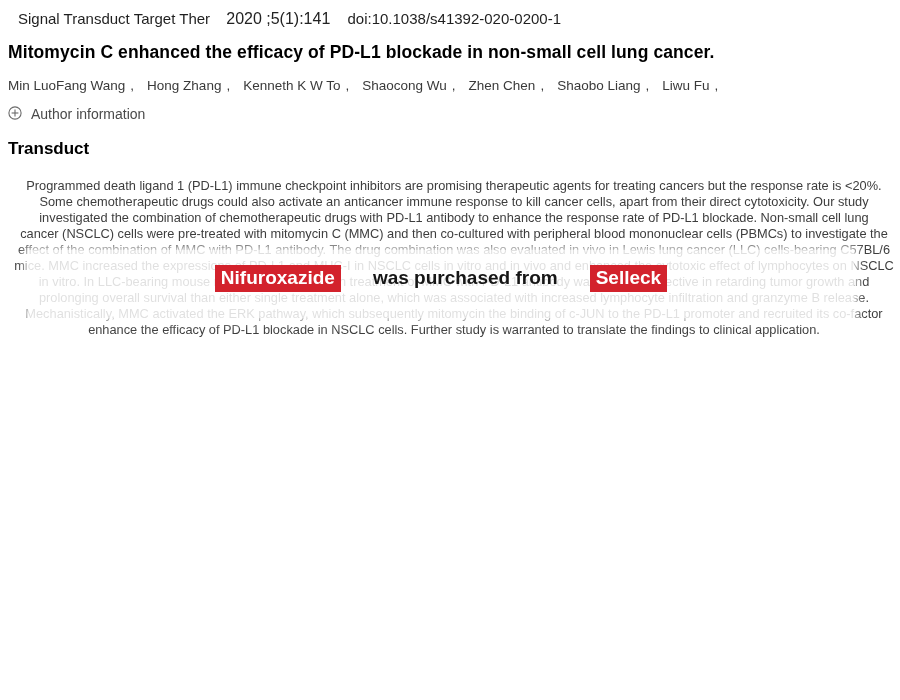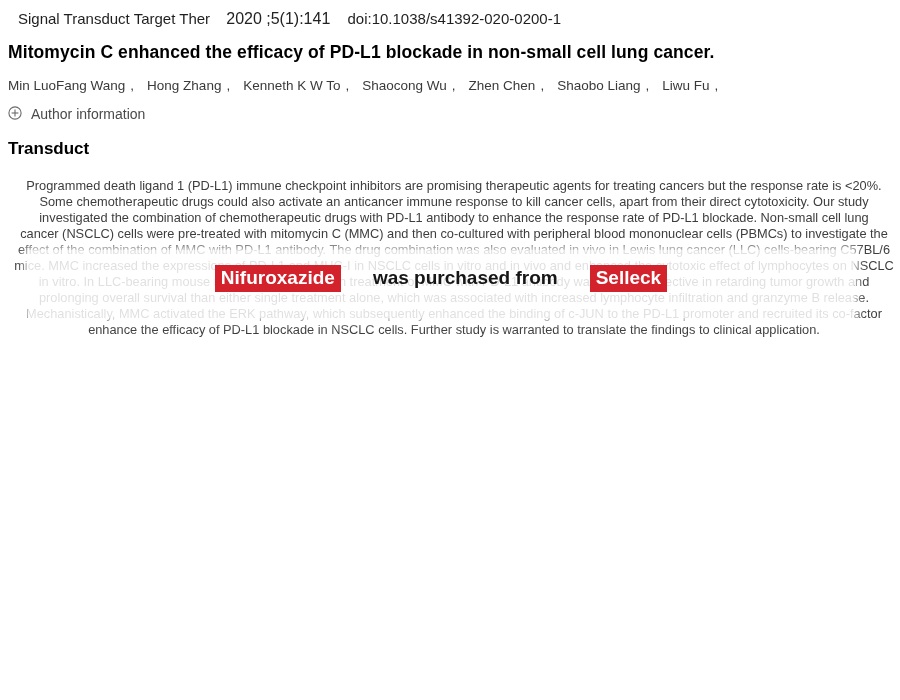--- a/index.html
+++ b/index.html
@@ -101,21 +101,21 @@
 
   <div class="abstract-body">
     <div class="abstract-line">Programmed death ligand 1 (PD-L1) immune checkpoint inhibitors are promising therapeutic agents for treating cancers but the response rate is &lt;20%.</div>
     <div class="abstract-line">Some chemotherapeutic drugs could also activate an anticancer immune response to kill cancer cells, apart from their direct cytotoxicity. Our study</div>
     <div class="abstract-line">investigated the combination of chemotherapeutic drugs with PD-L1 antibody to enhance the response rate of PD-L1 blockade. Non-small cell lung</div>
     <div class="abstract-line">cancer (NSCLC) cells were pre-treated with mitomycin C (MMC) and then co-cultured with peripheral blood mononuclear cells (PBMCs) to investigate the</div>
     <div class="abstract-line">effect of the combination of MMC with PD-L1 antibody. The drug combination was also evaluated in vivo in Lewis lung cancer (LLC) cells-bearing C57BL/6</div>
     <div class="abstract-line">mice. MMC increased the expressions of PD-L1 and MHC-I in NSCLC cells in vitro and in vivo and enhanced the cytotoxic effect of lymphocytes on NSCLC</div>
     <div class="abstract-line">in vitro. In LLC-bearing mouse model, the combination treatment of MMC with PD-L1 antibody was far more effective in retarding tumor growth and</div>
     <div class="abstract-line">prolonging overall survival than either single treatment alone, which was associated with increased lymphocyte infiltration and granzyme B release.</div>
-    <div class="abstract-line">Mechanistically, MMC activated the ERK pathway, which subsequently enhanced the binding of c-JUN to the PD-L1 promoter and recruited its co-factor</div>
+    <div class="abstract-line">Mechanistically, MMC activated the ERK pathway, which subsequently mitomycin the binding of c-JUN to the PD-L1 promoter and recruited its co-factor</div>
     <div class="abstract-line">enhance the efficacy of PD-L1 blockade in NSCLC cells. Further study is warranted to translate the findings to clinical application.</div>
   </div>
 
   <div class="fade-overlay"></div>
 
   <div class="tooltip">
     <span class="hl">Nifuroxazide</span>
     <span class="mid">was purchased from</span>
     <span class="hl">Selleck</span>
   </div>

